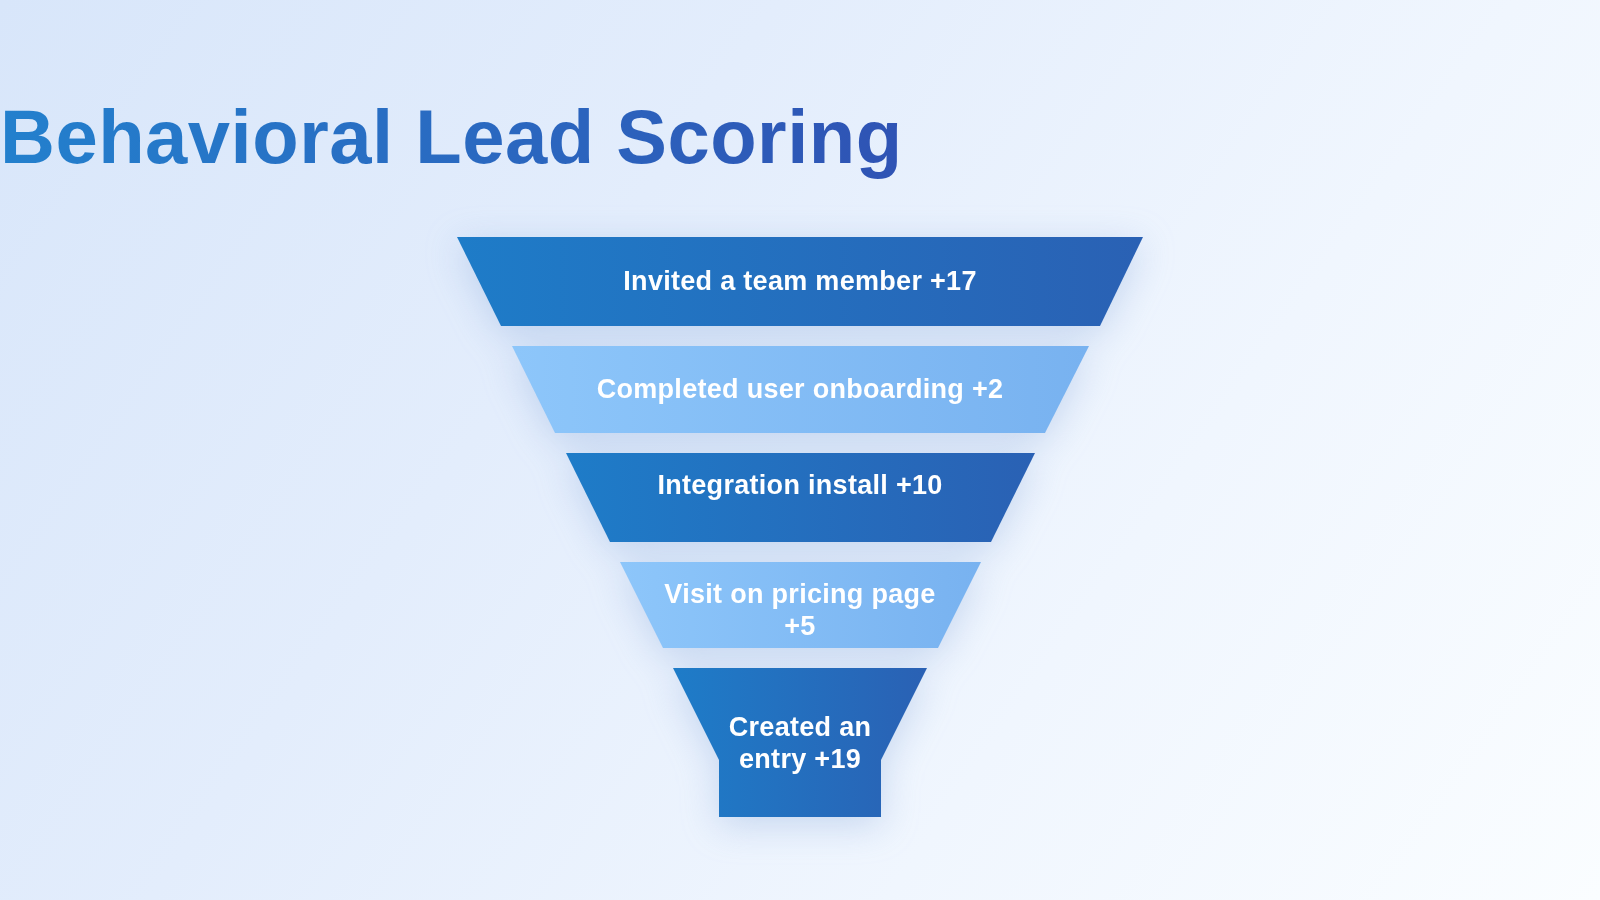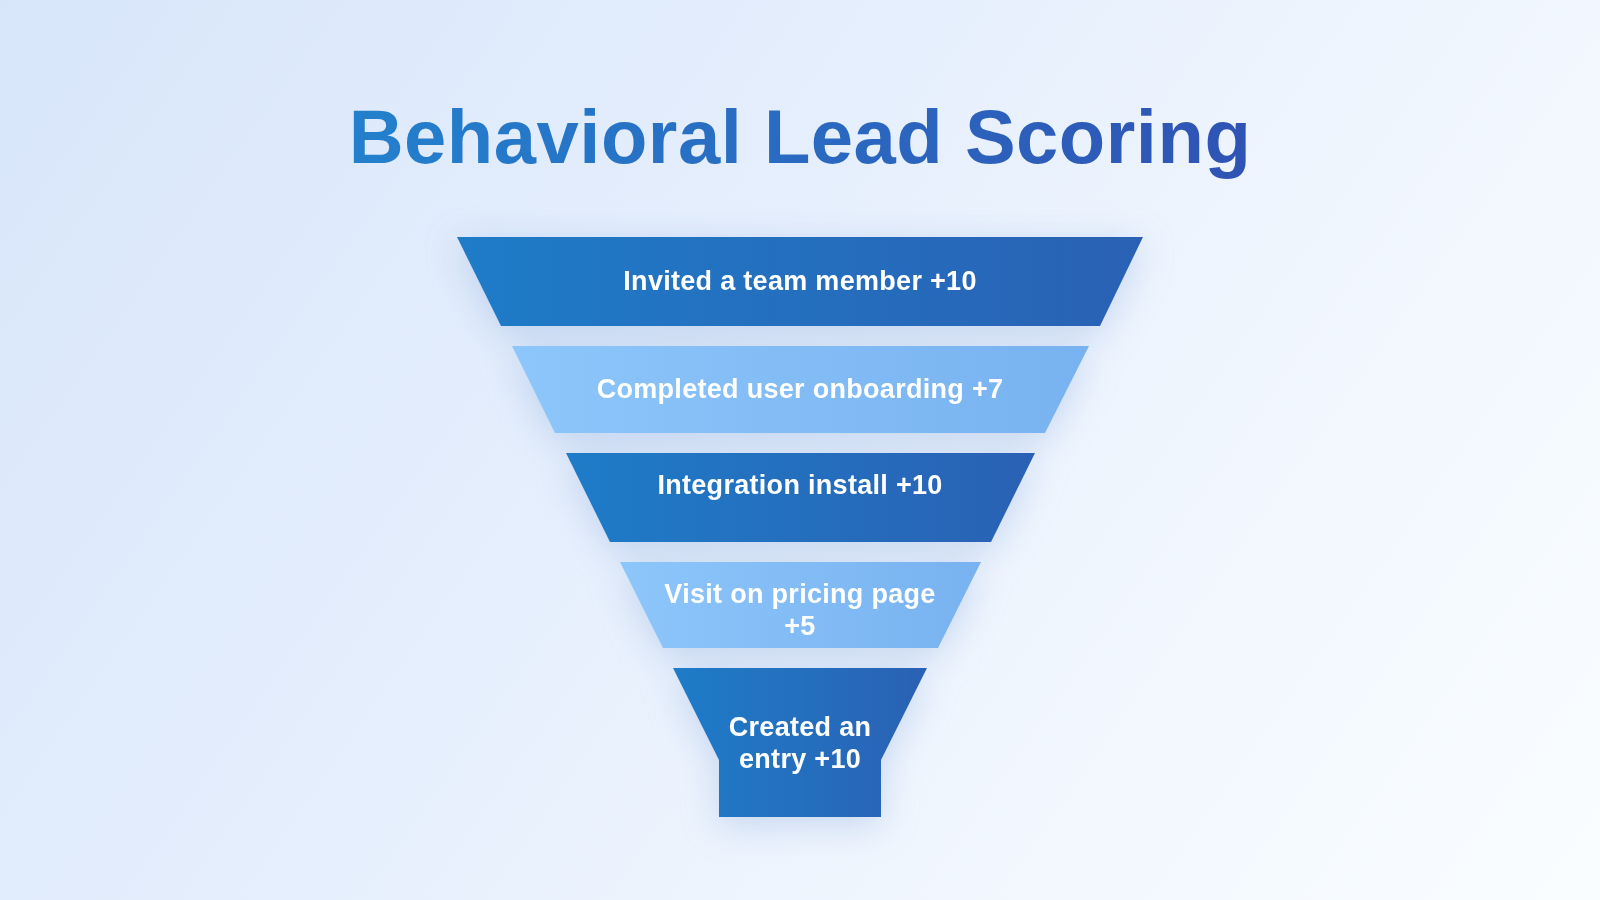--- a/index.html
+++ b/index.html
@@ -19,21 +19,20 @@
     background: linear-gradient(125deg, #d8e6fa 0%, #e3edfc 35%, #f0f6fe 68%, #fafdff 100%);
   }
   .title-wrap {
     position: absolute;
     left: 0;
     top: 92px;
     width: 1600px;
     height: 88px;
     display: flex;
     align-items: center;
-    justify-content: center;
   }
   .page-title {
     margin: 0;
     font-size: 76px;
     font-weight: 700;
     letter-spacing: 0.5px;
     background: linear-gradient(90deg, #2380cd 0%, #2a68c0 55%, #2f53b4 100%);
     -webkit-background-clip: text;
     background-clip: text;
     color: transparent;
@@ -88,34 +87,34 @@
       </linearGradient>
     </defs>
     <polygon points="457,237 1143,237 1100,326 501,326" fill="url(#gradDark)"></polygon>
     <polygon points="512,346 1089,346 1045,433 555,433" fill="url(#gradLight)"></polygon>
     <polygon points="566,453 1035,453 991,542 610,542" fill="url(#gradDark)"></polygon>
     <polygon points="620,562 981,562 938,648 663,648" fill="url(#gradLight)"></polygon>
     <polygon points="673,668 927,668 881,760 881,817 719,817 719,760" fill="url(#gradDark)"></polygon>
   </svg>
 
   <div class="stage-label label-1">
-    <span>Invited a team member +10</span>
+    <span>Invited a team member +17</span>
   </div>
 
   <div class="stage-label label-2">
-    <span>Completed user onboarding +7</span>
+    <span>Completed user onboarding +2</span>
   </div>
 
   <div class="stage-label label-3">
     <span>Integration install +10</span>
   </div>
 
   <div class="stage-label label-4">
     <span>Visit on pricing page</span>
     <span>+5</span>
   </div>
 
   <div class="stage-label label-5">
     <span>Created an</span>
-    <span>entry +10</span>
+    <span>entry +19</span>
   </div>
 
 </div>
 
 </body></html>

